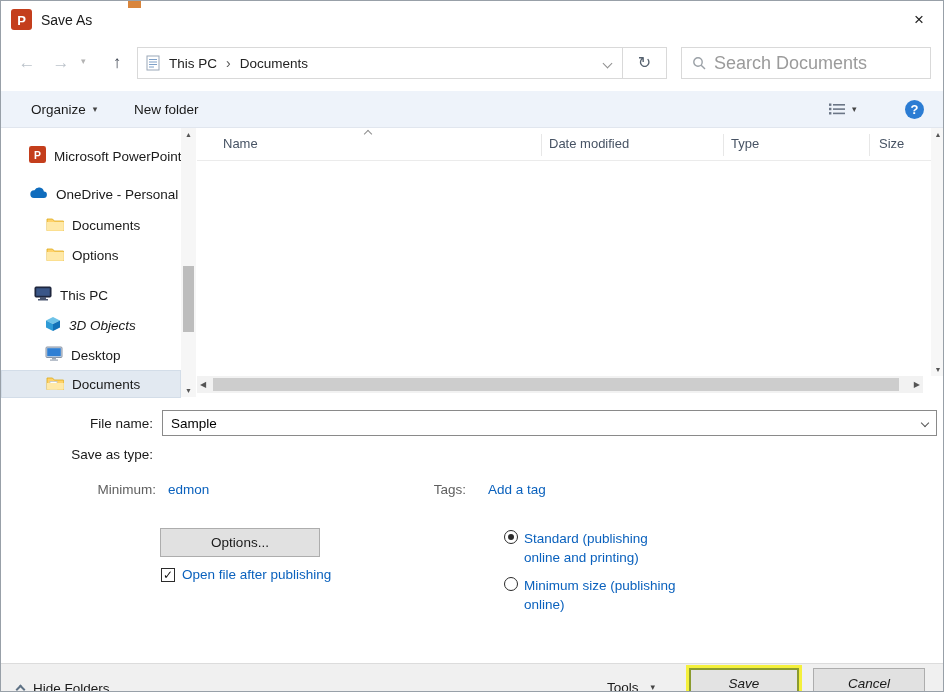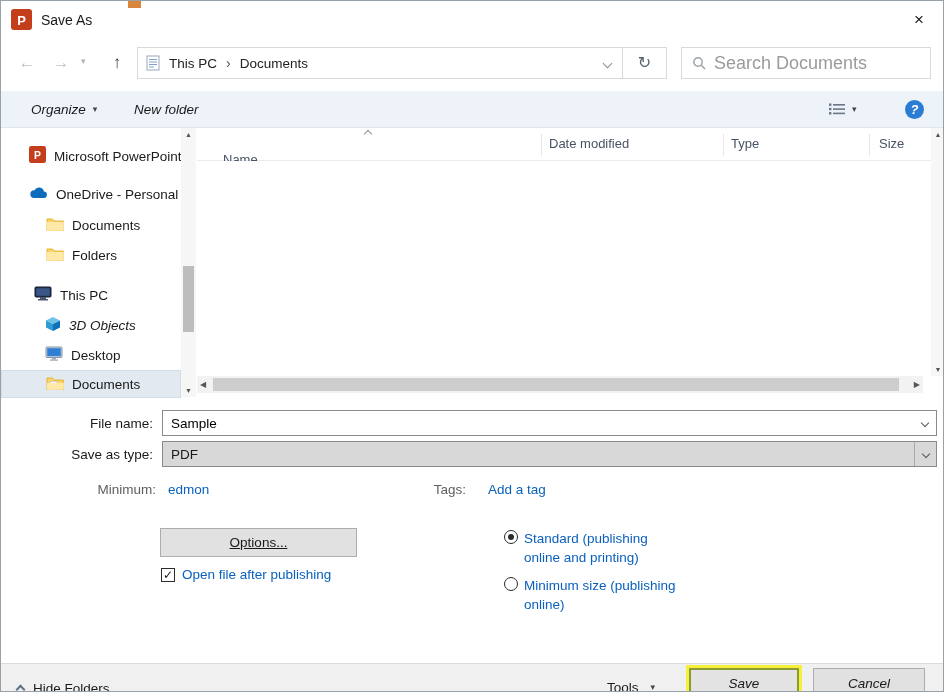--- a/index.html
+++ b/index.html
@@ -42,21 +42,21 @@
                  font-size:16px; color:#55616e; background:#fff; }
   .search-box { position:absolute; left:680px; top:46px; width:250px; height:32px;
                 border:1px solid #d9d9d9; display:flex; align-items:center; background:#fff; }
   .search-box svg { margin-left:10px; flex:none; }
   .search-box input { flex:1; border:none; outline:none; font:inherit; font-size:18px;
                       color:#333; padding:0 8px; min-width:0; background:transparent; }
   .search-box input::placeholder { color:#9b9b9b; }
 
   
   .cmdbar { position:absolute; left:0; top:90px; width:944px; height:37px;
-            background:#eef3fa; border-bottom:1px solid #e1e6ee;font-style:italic; }
+            background:#eef3fa; border-bottom:1px solid #e1e6ee; }
   .cmd-item { position:absolute; top:0; height:36px; display:flex; align-items:center; gap:7px; }
   .organize { left:30px; }
   .newfolder { left:133px; }
   .dd-glyph { font-size:9px; color:#444; }
   .view-group { position:absolute; left:828px; top:0; height:36px; display:flex; align-items:center; gap:7px; }
   .help-btn { position:absolute; left:904px; top:9px; width:19px; height:19px; border-radius:50%;
               background:#2b7cd3; color:#fff; font-weight:bold; font-size:13px;
               text-align:center; line-height:19px; }
 
   
@@ -93,22 +93,22 @@
   .combo { position:absolute; left:161px; width:775px; height:26px;
            border:1px solid #8a8a8a; background:#fff; display:flex; align-items:center; }
   .combo input { flex:1; border:none; outline:none; font:inherit; padding:0 8px; background:transparent; min-width:0; }
   .combo .val { flex:1; padding:0 8px; }
   .combo .arrow { width:22px; height:100%; display:flex; align-items:center; justify-content:center; }
   .combo.gray { background:#d8d8d8; }
   .combo.gray .arrow { border-left:1px solid #aaa; }
   .meta-label { color:#5f5f5f; }
   .link { color:#0a61bd; }
 
-  .options-btn { position:absolute; left:159px; top:527px; width:197px; height:29px;
-                 background:#e1e1e1; border:1px solid #adadad; text-align:center;text-decoration:underline; }
+  .options-btn { position:absolute; left:159px; top:527px; width:160px; height:29px;
+                 background:#e1e1e1; border:1px solid #adadad; text-align:center; }
   .checkbox { position:absolute; left:160px; top:567px; width:14px; height:14px;
               border:1px solid #2b2b2b; background:#fff; text-align:center;
               line-height:13px; font-size:12px; color:#111; }
   .radio { position:absolute; width:14px; height:14px; border:1px solid #2b2b2b;
            border-radius:50%; background:#fff; }
   .radio.sel::after { content:""; position:absolute; left:3px; top:3px; width:6px; height:6px;
                       border-radius:50%; background:#2b2b2b; }
   .radio-label { position:absolute; left:523px; width:152px; line-height:19px; }
 
   
@@ -215,21 +215,21 @@
           <path d="M1 2 h5.5 l1.8 2 H17 a.8 .8 0 0 1 .8 .8 V13 a.8 .8 0 0 1 -.8 .8 H1 z" fill="#ffd269" stroke="#dca816" stroke-width="0.8"></path>
           <path d="M1 5 h16.8 V13 a.8 .8 0 0 1 -.8 .8 H1 z" fill="#ffe9a8"></path>
         </svg></span>
     <span class="lbl">Documents</span>
   </div>
   <div class="side-item" style="top:240px; padding-left:45px;">
     <span><svg width="18" height="14" viewBox="0 0 18 14">
           <path d="M1 2 h5.5 l1.8 2 H17 a.8 .8 0 0 1 .8 .8 V13 a.8 .8 0 0 1 -.8 .8 H1 z" fill="#ffd269" stroke="#dca816" stroke-width="0.8"></path>
           <path d="M1 5 h16.8 V13 a.8 .8 0 0 1 -.8 .8 H1 z" fill="#ffe9a8"></path>
         </svg></span>
-    <span class="lbl">Folders</span>
+    <span class="lbl">Options</span>
   </div>
   <div class="side-item" style="top:280px; padding-left:33px;">
     <span><svg width="18" height="15" viewBox="0 0 18 15">
           <rect x="1" y="1" width="16" height="10" rx="1" fill="#27324e" stroke="#141b30"></rect>
           <rect x="2.3" y="2.3" width="13.4" height="7.4" fill="#3a5688"></rect>
           <rect x="6" y="11" width="6" height="2" fill="#4a5670"></rect>
           <rect x="4" y="13" width="10" height="1.5" fill="#4a5670"></rect>
         </svg></span>
     <span class="lbl">This PC</span>
   </div>
@@ -259,21 +259,21 @@
     <span class="lbl">Documents</span>
   </div>
 
   <div class="side-scroll">
     <span class="scroll-arrow" style="top:3px;">▲</span>
     <div class="thumb"></div>
     <span class="scroll-arrow" style="bottom:3px;">▼</span>
   </div>
 
   <div class="list-header">
-    <button class="col-head" style="left:26px;margin-top:16px;">Name</button>
+    <button class="col-head" style="left:26px;">Name</button>
     <button class="col-head" style="left:352px;">Date modified</button>
     <button class="col-head" style="left:534px;">Type</button>
     <button class="col-head" style="left:682px;">Size</button>
     <span class="col-sep" style="left:344px;"></span>
     <span class="col-sep" style="left:526px;"></span>
     <span class="col-sep" style="left:672px;"></span>
   </div>
   <span class="sort-chev cv cv-sm cv-up cv-lite"></span>
   <div class="files-area"></div>
 
@@ -289,26 +289,20 @@
 
   <label class="fld-label" style="top:415px;">File name:</label>
   <div class="combo" style="top:409px;">
     <input value="Sample" style="">
     <span class="arrow">
         <span class="cv cv-sm"></span>
       </span>
   </div>
 
   <label class="fld-label" style="top:446px;">Save as type:</label>
-  <div class="combo gray" style="top:440px;">
-    <span class="val">PDF</span>
-    <span class="arrow">
-        <span class="cv cv-sm"></span>
-      </span>
-  </div>
 
   <span class="abs meta-label" style="left:0; width:155px; text-align:right; top:481px;">Minimum:</span>
   <button class="abs link" style="left:167px; top:481px;">edmon</button>
   <span class="abs meta-label" style="left:385px; width:80px; text-align:right; top:481px;">Tags:</span>
   <button class="abs link" style="left:487px; top:481px;">Add a tag</button>
 
   <button class="options-btn">Options...</button>
   <span class="checkbox"><span>✓</span></span>
   <button class="abs link" style="left:181px; top:566px;">Open file after publishing</button>
 

